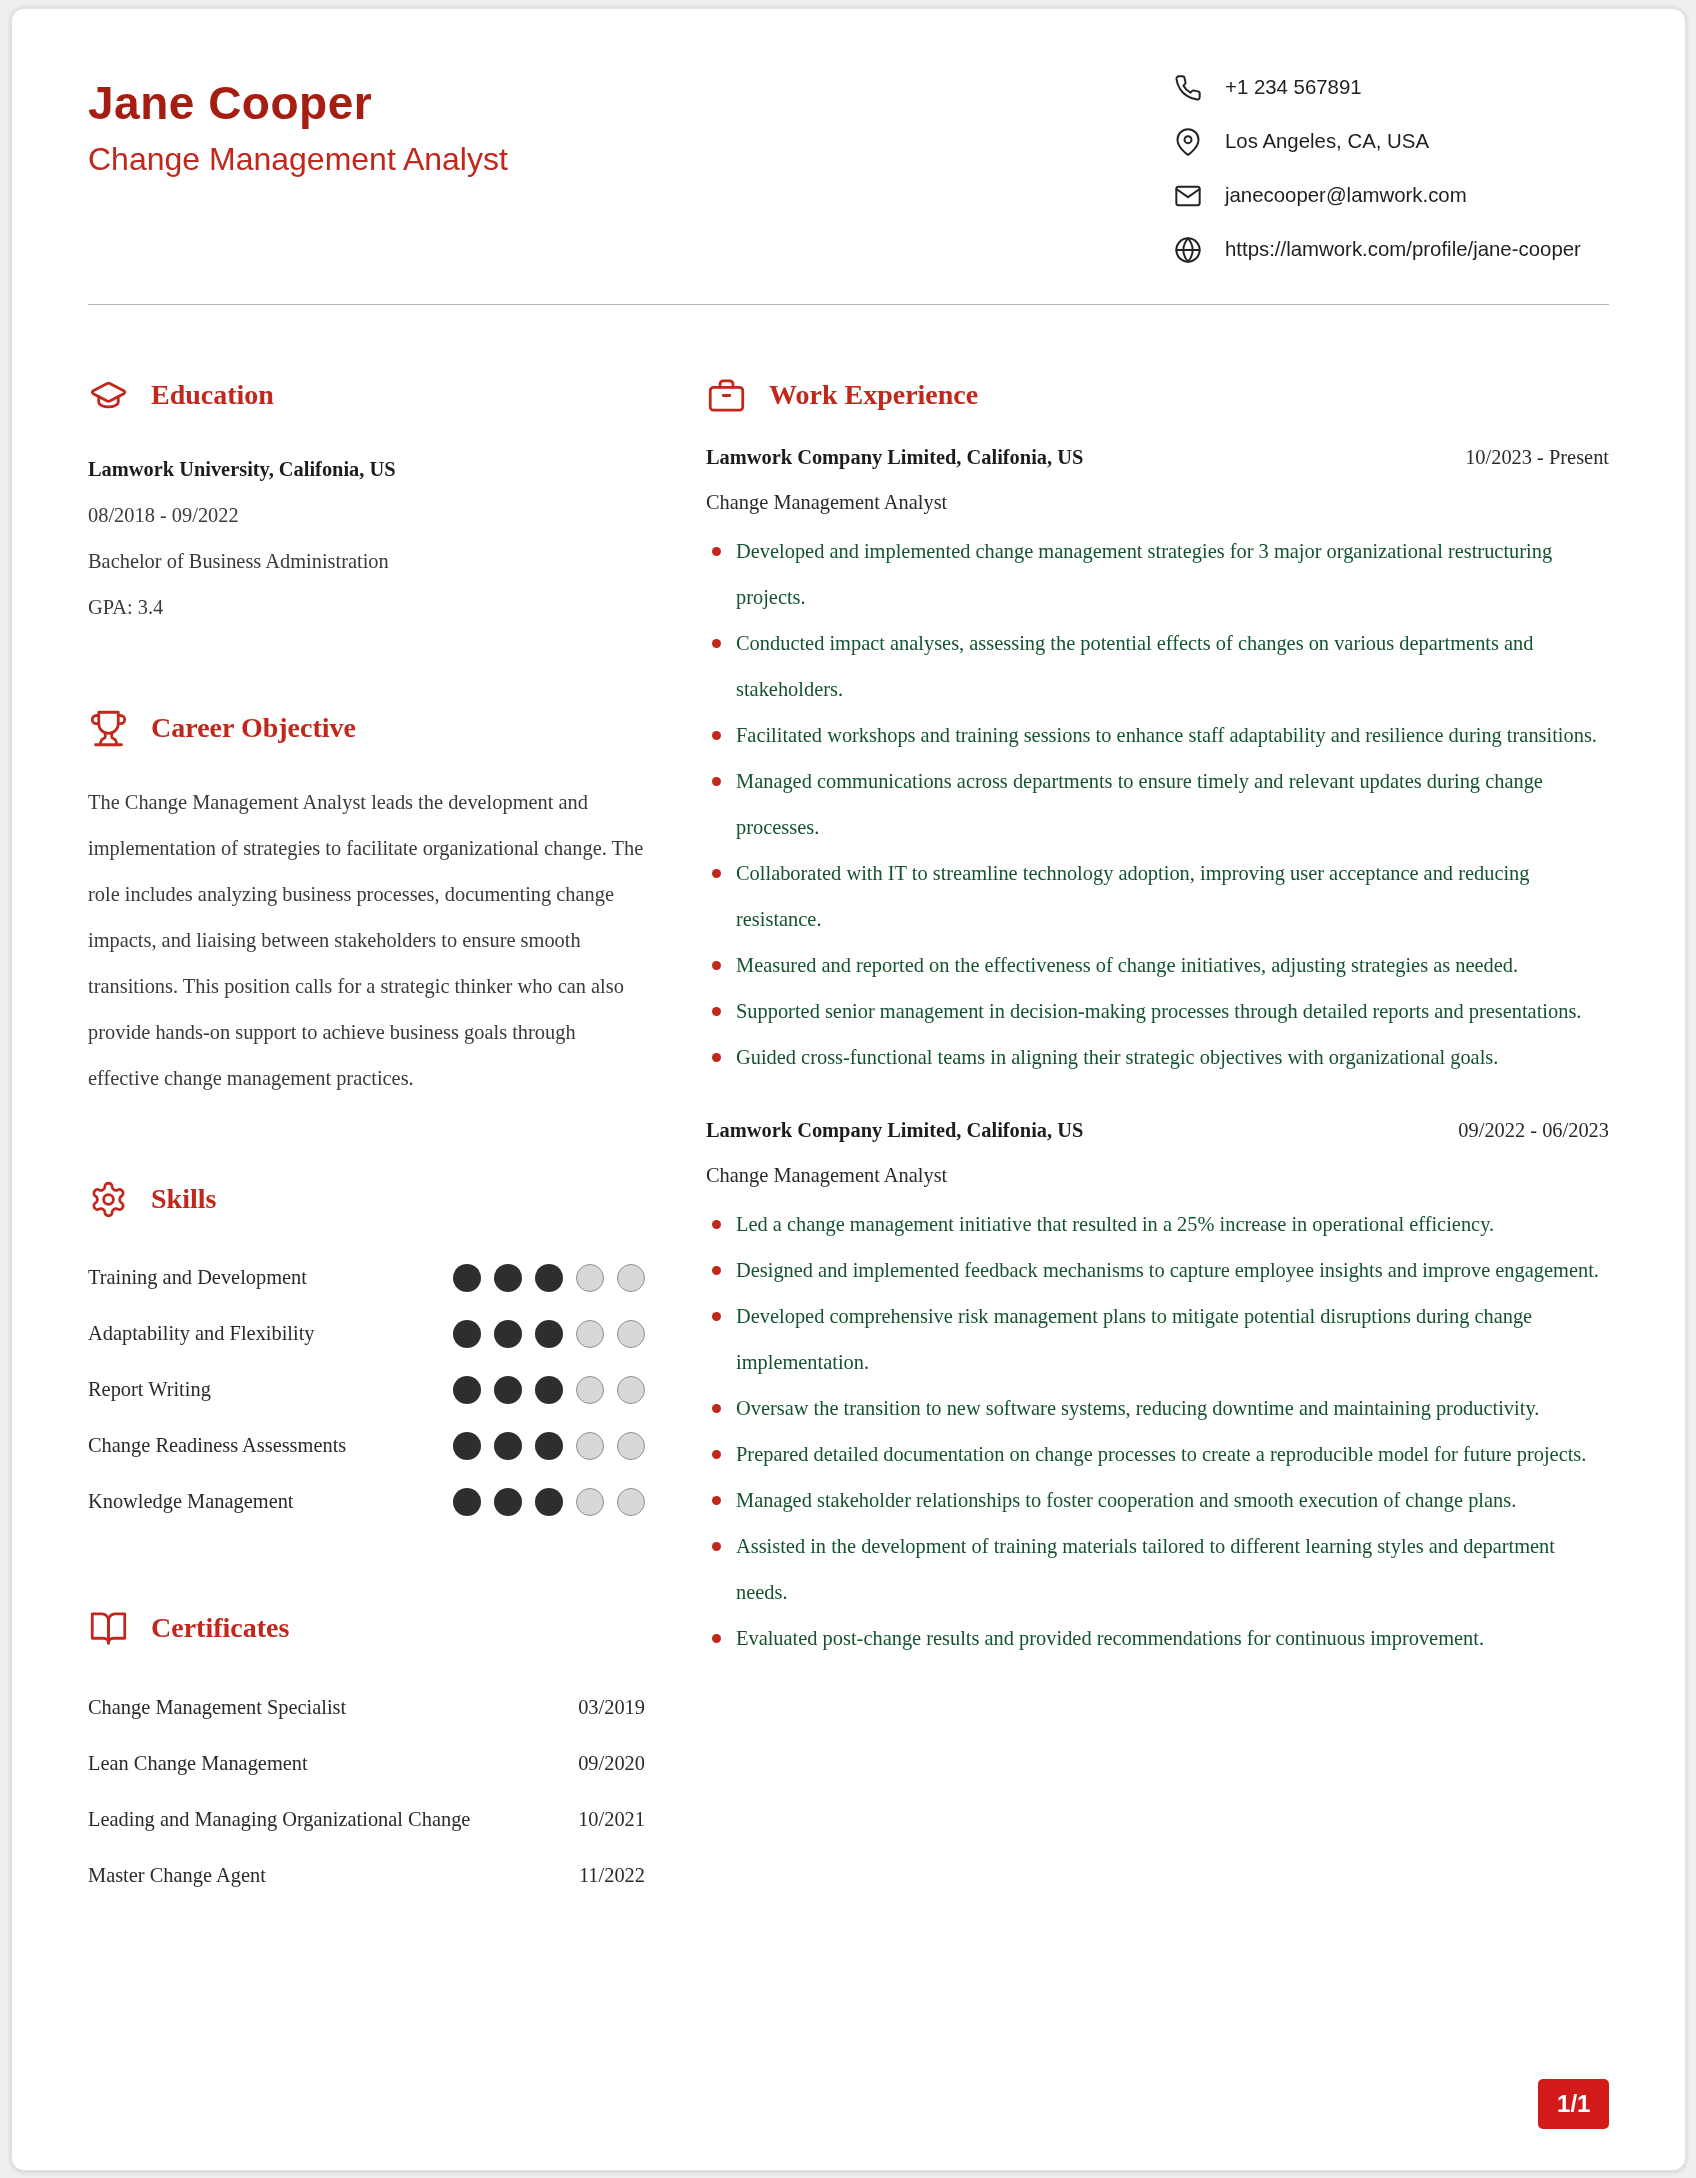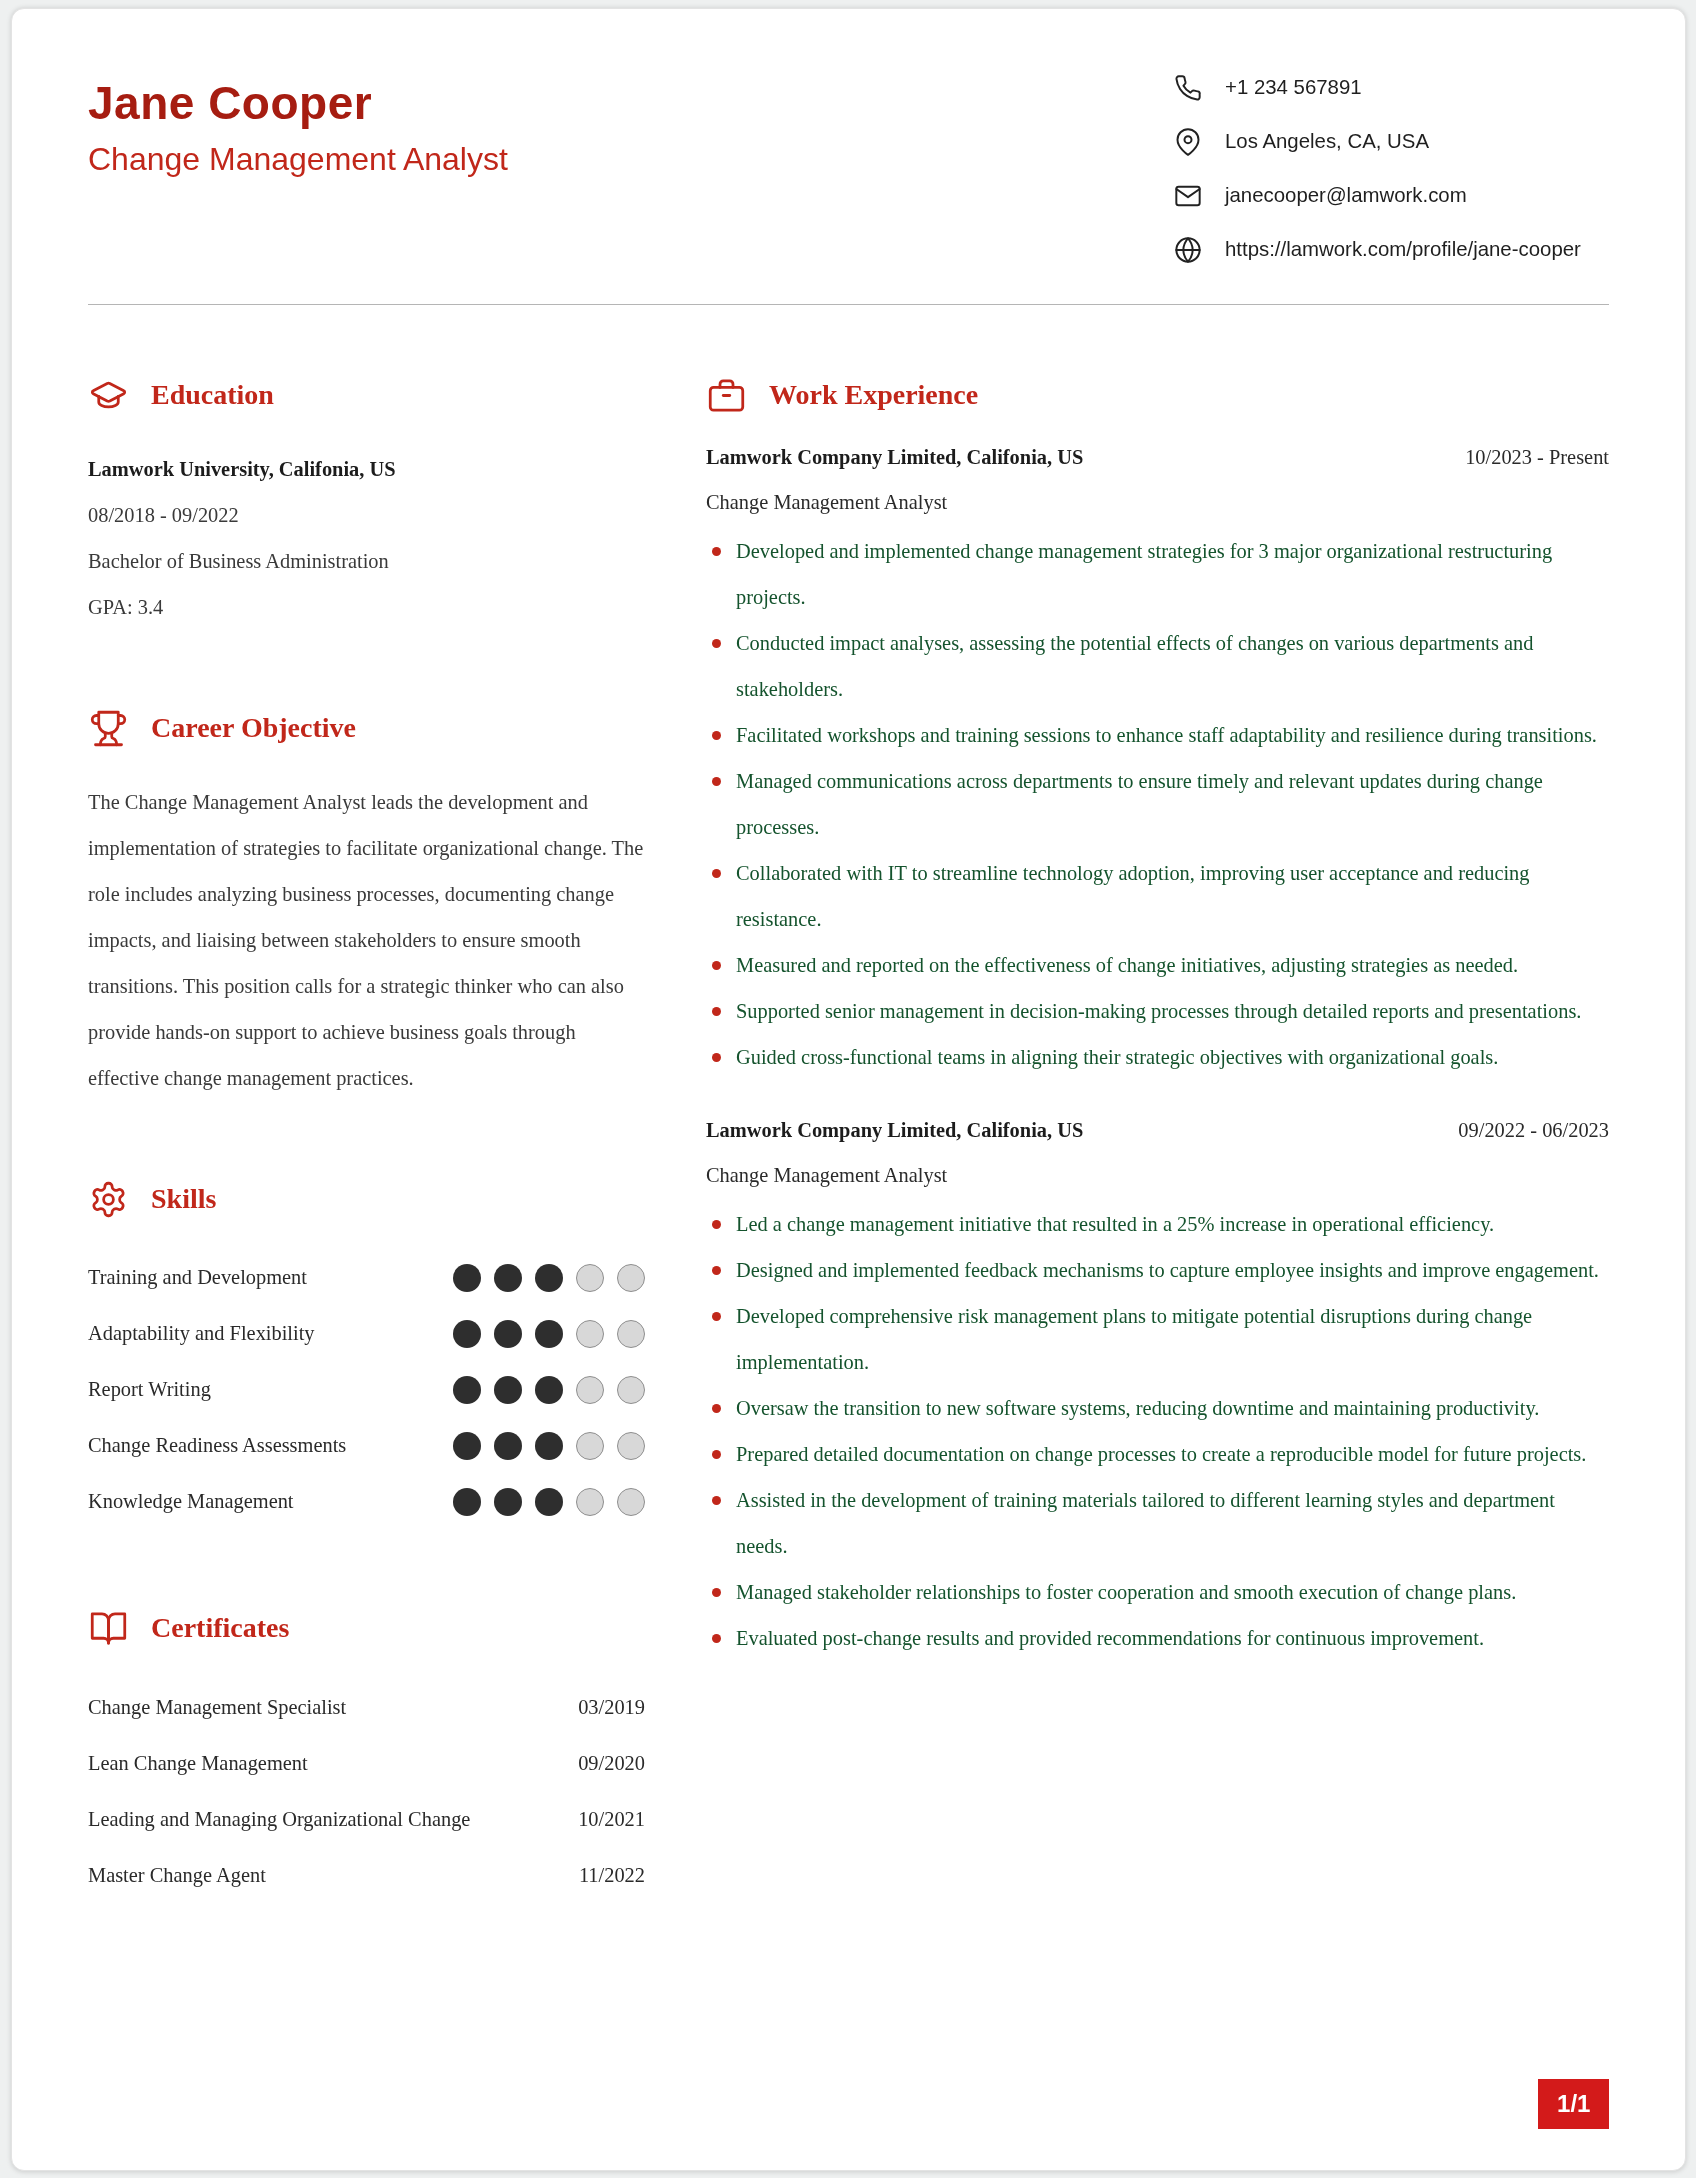--- a/index.html
+++ b/index.html
@@ -89,21 +89,21 @@
   }
   .bullets li::before{
     content:'';position:absolute;left:5.6px;top:18.6px;
     width:9.3px;height:9.3px;border-radius:50%;background:var(--accent);
   }
   
   .page-badge{
     position:absolute;right:76px;bottom:41px;
     background:var(--badge-bg);color:#fff;
     font-size:24px;font-weight:700;
-    padding:11px 18.6px;border-radius:0;
+    padding:11px 18.6px;border-radius:5px;
   }
 </style>
 </head>
 <body>
 
 <div class="page">
 
   <header class="header">
     <div class="identity">
       <h1 class="name">Jane Cooper</h1>
@@ -315,22 +315,22 @@
             <span class="company">Lamwork Company Limited, Califonia, US</span>
             <span class="job-dates">09/2022 - 06/2023</span>
           </div>
           <p class="role">Change Management Analyst</p>
           <ul class="bullets">
             <li>Led a change management initiative that resulted in a 25% increase in operational efficiency.</li>
             <li>Designed and implemented feedback mechanisms to capture employee insights and improve engagement.</li>
             <li>Developed comprehensive risk management plans to mitigate potential disruptions during change implementation.</li>
             <li>Oversaw the transition to new software systems, reducing downtime and maintaining productivity.</li>
             <li>Prepared detailed documentation on change processes to create a reproducible model for future projects.</li>
+            <li>Managed stakeholder relationships to foster cooperation and smooth execution of change plans.</li>
             <li>Assisted in the development of training materials tailored to different learning styles and department needs.</li>
-            <li>Managed stakeholder relationships to foster cooperation and smooth execution of change plans.</li>
             <li>Evaluated post-change results and provided recommendations for continuous improvement.</li>
           </ul>
         </article>
 
       </section>
     </div>
   </div>
 
   <div class="page-badge">1/1</div>
 

